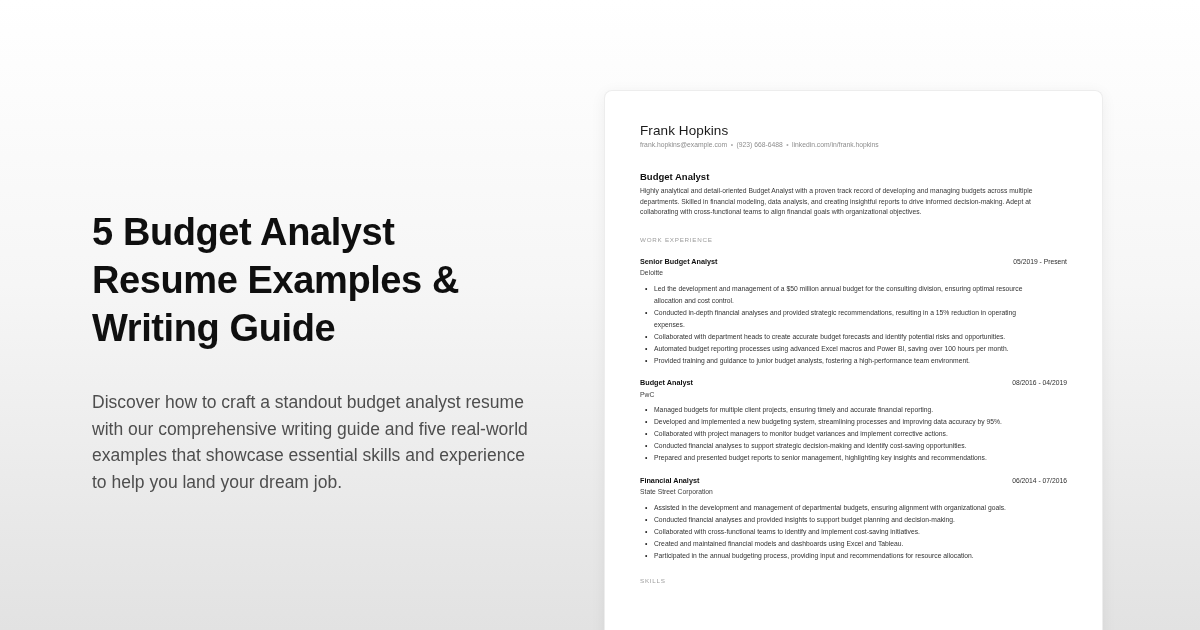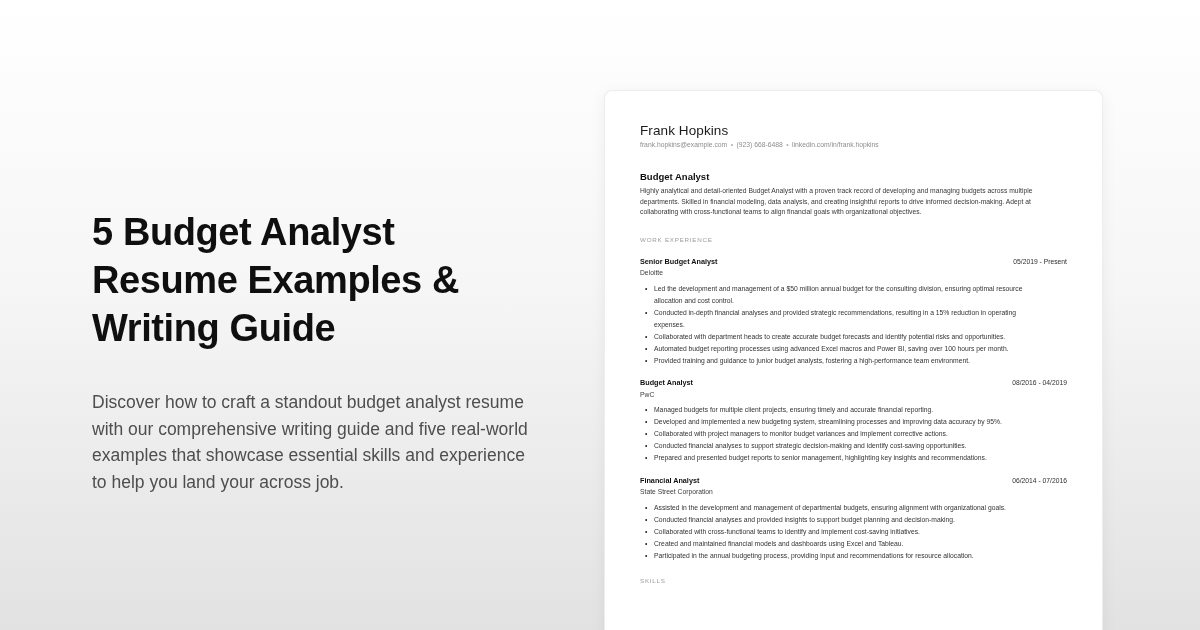--- a/index.html
+++ b/index.html
@@ -74,21 +74,21 @@
     content: "\2022";
     position: absolute; left: 10px; top: 0;
     color: #1a1a1a; font-size: 13.5px;
   }
 </style>
 </head>
 <body>
 
 <div class="hero">
   <h1 class="hero-title">5 Budget Analyst Resume Examples &amp; Writing Guide</h1>
-  <p class="hero-desc">Discover how to craft a standout budget analyst resume with our comprehensive writing guide and five real-world examples that showcase essential skills and experience to help you land your across job.</p>
+  <p class="hero-desc">Discover how to craft a standout budget analyst resume with our comprehensive writing guide and five real-world examples that showcase essential skills and experience to help you land your dream job.</p>
 </div>
 
 <div class="resume-card">
 
   <div class="r-name">Frank Hopkins</div>
 
   <div class="r-contact">
     <span>frank.hopkins@example.com</span><span class="sep">•</span><span>(923) 668-6488</span><span class="sep">•</span><span>linkedin.com/in/frank.hopkins</span>
   </div>
 

